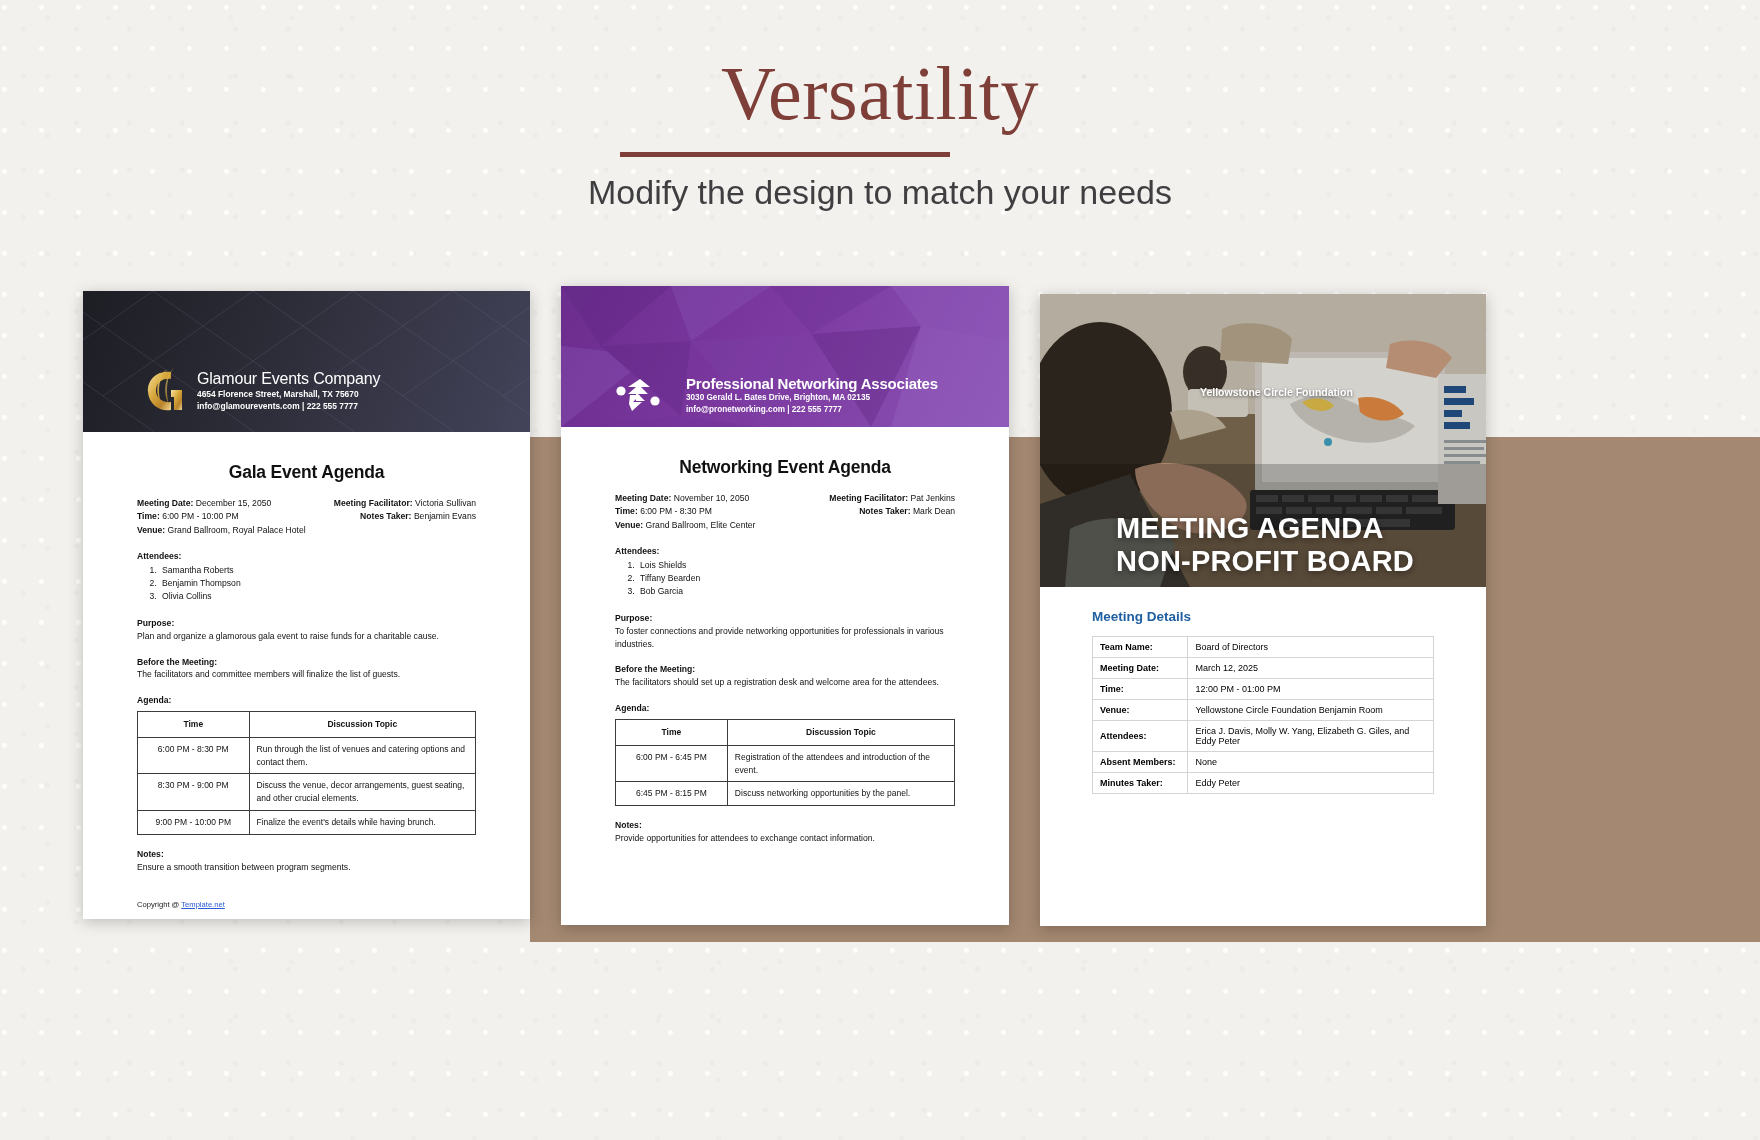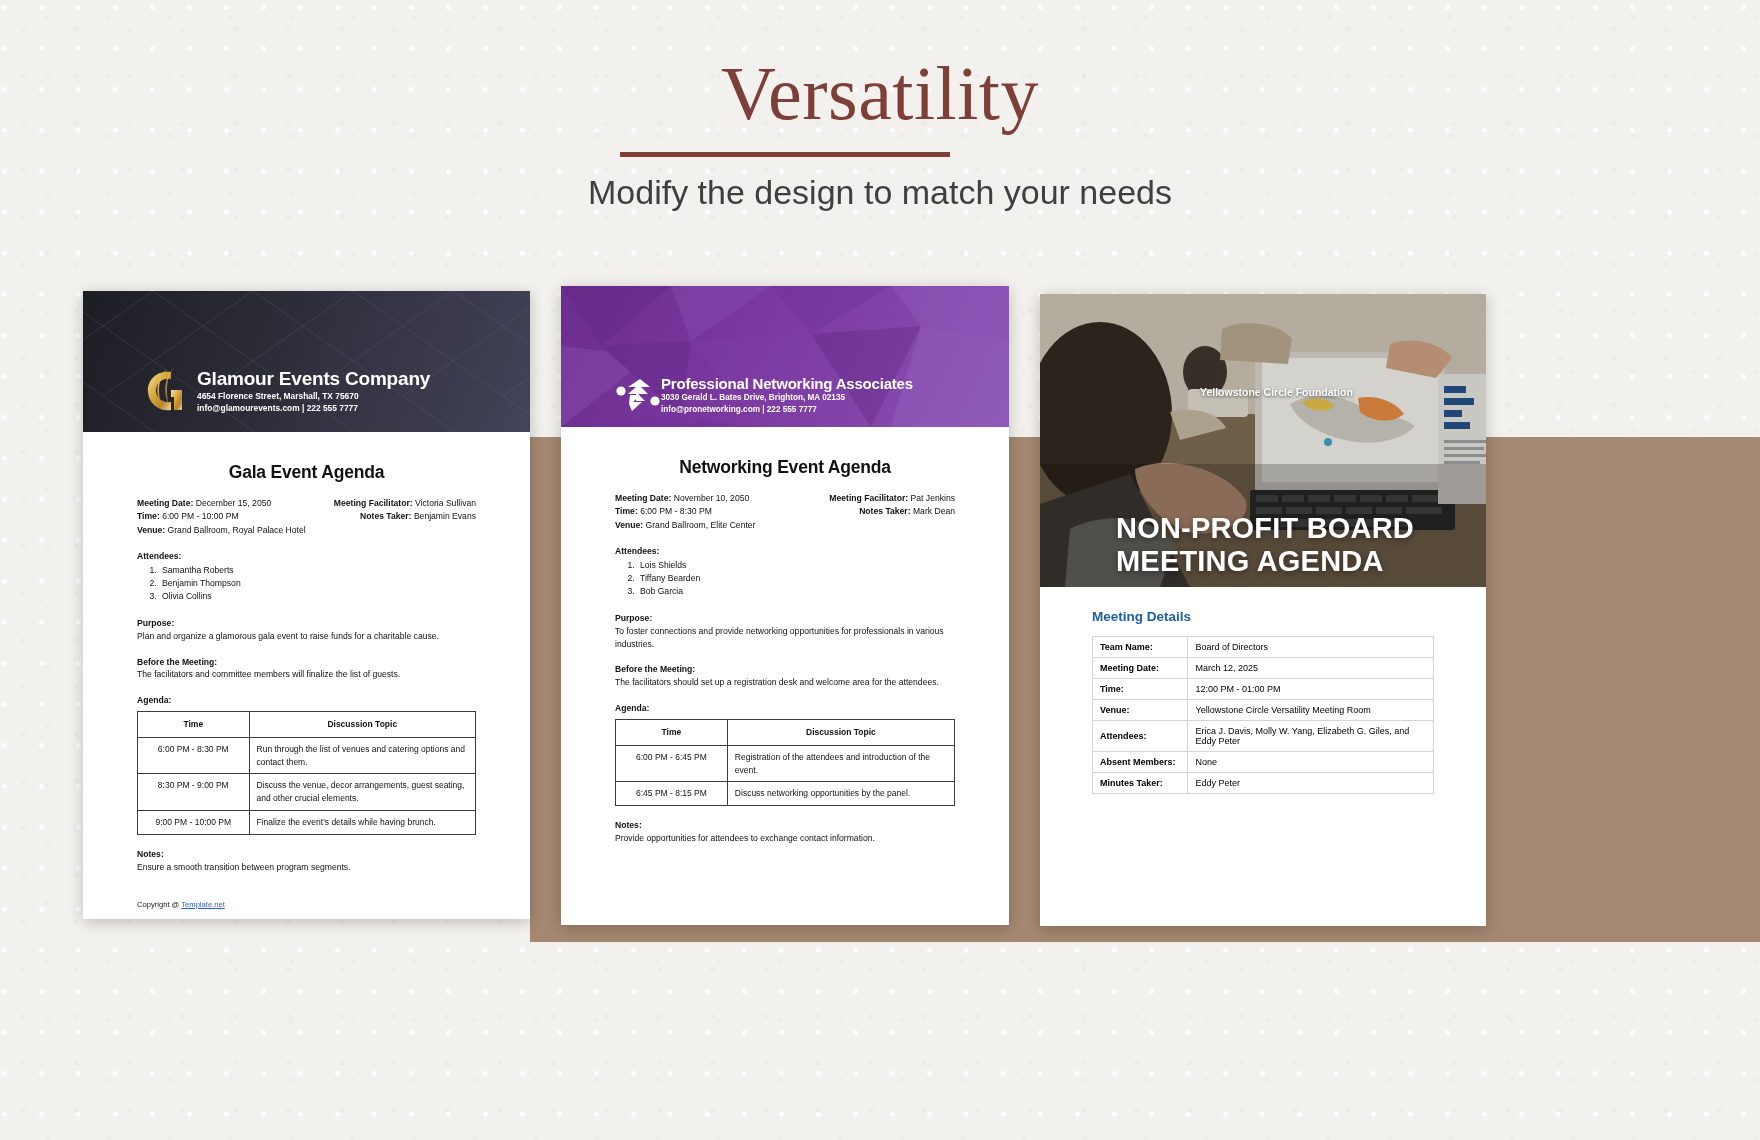--- a/index.html
+++ b/index.html
@@ -70,37 +70,37 @@
   }
   .hdr-dark .brandwrap {
     position: absolute; left: 58px; bottom: 14px;
     display: flex; align-items: center; gap: 10px;
   }
   .logo-g {
     width: 46px; height: 54px;
     position: relative;
   }
   .brand-txt .bname {
-    color: #fff; font-weight: bold; font-size: 19px; letter-spacing: -.2px;
+    color: #fff; font-weight: normal; font-size: 16px; letter-spacing: -.2px;
     line-height: 1.15;
   }
   .brand-txt .baddr, .brand-txt .bmail {
     color: #fff; font-weight: bold; font-size: 8.4px; line-height: 1.45;
   }
 
   
   .hdr-purple {
     position: relative; height: 141px;
     background: linear-gradient(115deg, #6b2d8e 0%, #7c39a0 45%, #8b53b4 100%);
     overflow: hidden;
   }
   .poly { position: absolute; inset: 0; }
   .hdr-purple .brandwrap {
     position: absolute; left: 55px; bottom: 11px;
-    display: flex; align-items: center; gap: 1px;
+    display: flex; align-items: center; gap: 26px;
   }
   .logo-net { width: 44px; height: 40px; }
   .hdr-purple .bname { color:#fff; font-weight:bold; font-size:15px; line-height:1.17; }
   .hdr-purple .baddr, .hdr-purple .bmail { color:#fff; font-weight:bold; font-size:8.2px; line-height:1.45; }
 
   
   .hdr-photo {
     position: relative; height: 293px; overflow: hidden;
     background: linear-gradient(160deg,#c9c2b6 0%, #8d8376 32%, #5b5044 62%, #2e2922 100%);
   }
@@ -429,22 +429,22 @@
         <rect x="148" y="60" width="34" height="40" rx="6" fill="#39302a"></rect>
         <path d="M182 35 C200 25 240 28 252 45 L248 70 L180 66 Z" fill="#b9a98f"></path>
         <rect x="148" y="95" width="60" height="28" rx="4" fill="#e3ded4"></rect>
         <path d="M130 118 C152 112 178 118 186 134 L140 146 Z" fill="#c5b9a3"></path>
         <path d="M350 50 C372 42 400 48 412 64 L396 84 L346 74 Z" fill="#cfa184"></path>
         <rect x="0" y="170" width="446" height="123" fill="#000" opacity=".22"></rect>
         <rect x="0" y="0" width="446" height="293" fill="#2a2418" opacity=".16"></rect>
       </svg>
       <div class="photo-cap">Yellowstone Circle Foundation</div>
       <div class="photo-title">
+        <div>MEETING AGENDA</div>
         <div>NON-PROFIT BOARD</div>
-        <div>MEETING AGENDA</div>
       </div>
     </div>
 
     <div class="body3">
       <div class="md-title">Meeting Details</div>
       <table class="details">
         <tbody>
             <tr>
           <td class="k">Team Name:</td>
           <td>Board of Directors</td>
@@ -452,21 +452,21 @@
         <tr>
           <td class="k">Meeting Date:</td>
           <td>March 12, 2025</td>
         </tr>
         <tr>
           <td class="k">Time:</td>
           <td>12:00 PM - 01:00 PM</td>
         </tr>
         <tr>
           <td class="k">Venue:</td>
-          <td>Yellowstone Circle Versatility Meeting Room</td>
+          <td>Yellowstone Circle Foundation Benjamin Room</td>
         </tr>
         <tr>
           <td class="k">Attendees:</td>
           <td>Erica J. Davis, Molly W. Yang, Elizabeth G. Giles, and Eddy Peter</td>
         </tr>
         <tr>
           <td class="k">Absent Members:</td>
           <td>None</td>
         </tr>
         <tr>

